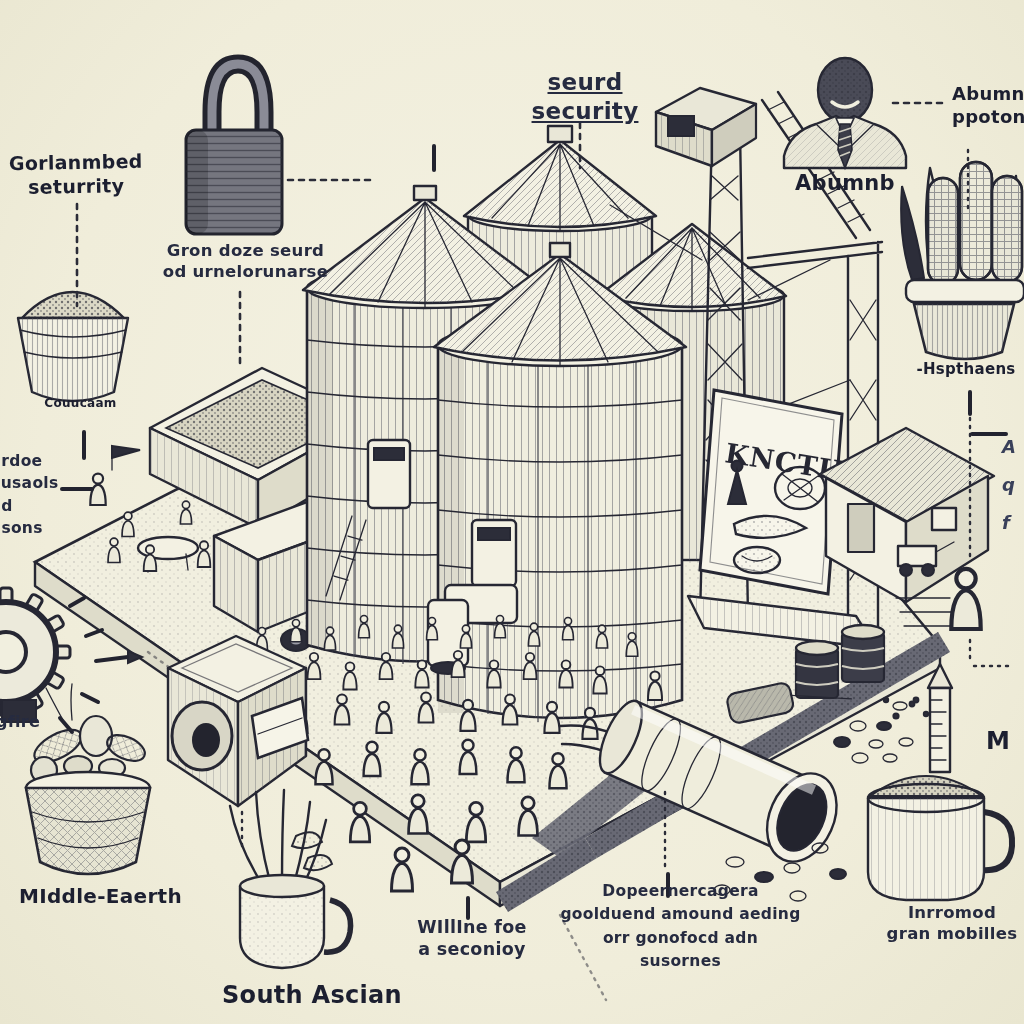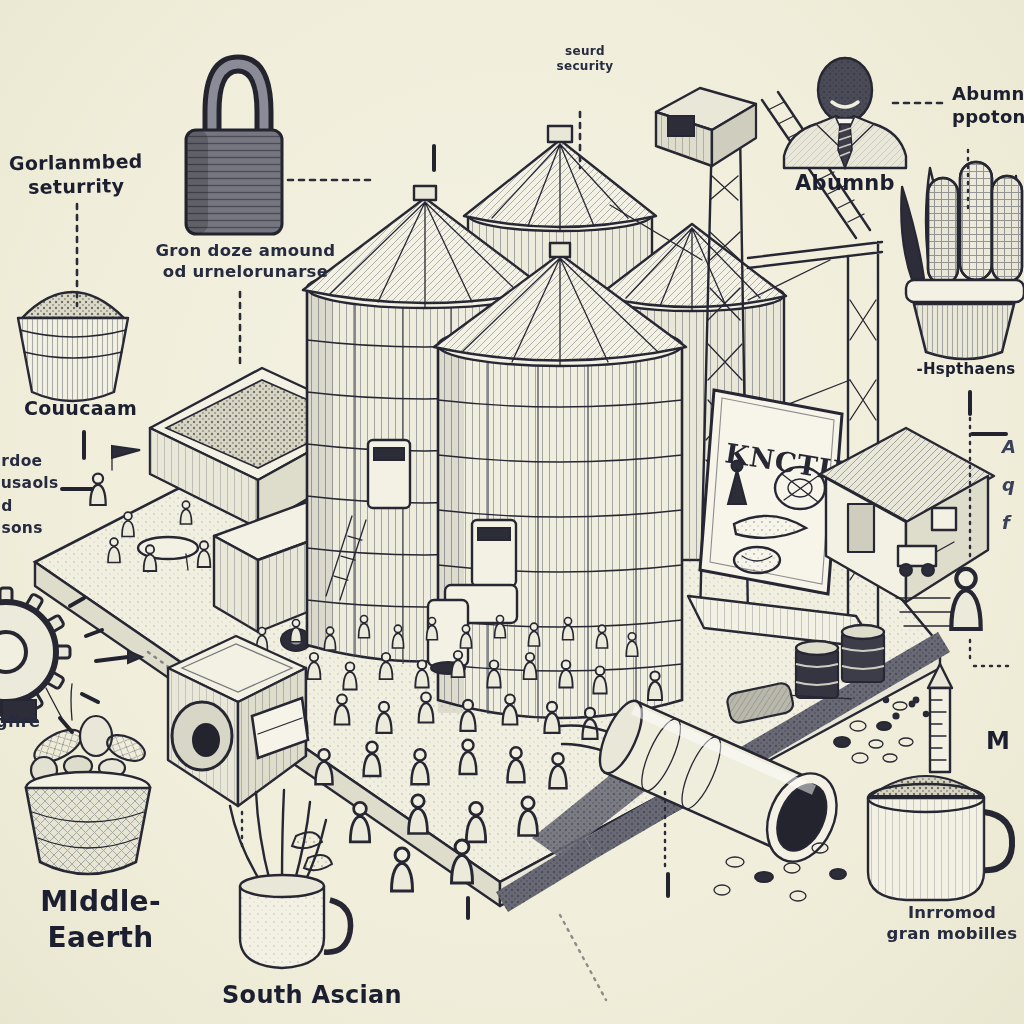--- a/index.html
+++ b/index.html
@@ -457,45 +457,51 @@
     <path class="dot" d="M242 812 V846"></path>
     <path class="dot" d="M970 640 V664"></path>
     <path class="dot" d="M974 666 H1008"></path>
   </g>
 </svg>
 
 <div class="label" style="left:6px;top:150px;width:140px;font-size:19px;transform:rotate(-1deg);">Gorlanmbed
 seturrity</div>
 
 
-<div class="label lt" style="left:515px;top:44px;width:140px;font-size:12px;">seurd
+<div class="label lt" style="left:515px;top:68px;width:140px;font-size:23px;text-decoration:underline;">seurd
 security</div>
 
 <div class="label" style="left:952px;top:82px;width:75px;font-size:18px;text-align:left;">Abumnb
 ppotone</div>
 
 <div class="label" style="left:795px;top:170px;width:100px;font-size:21px;">Abumnb</div>
 
-<div class="label lt" style="left:148px;top:240px;width:195px;font-size:16.5px;">Gron doze amound
+<div class="label lt" style="left:148px;top:240px;width:195px;font-size:16.5px;">Gron doze seurd
 od urnelorunarse</div>
 
-<div class="label" style="left:18px;top:396px;width:125px;font-size:19px;">Couucaam</div>
+<div class="label" style="left:18px;top:396px;width:125px;font-size:12px;">Couucaam</div>
 
 <div class="label lt" style="left:-10px;top:450px;width:64px;font-size:15.5px;text-align:left;line-height:1.45;">nrdoe
 ausaols
 nd
 dsons</div>
 
 <div class="label" style="left:908px;top:360px;width:116px;font-size:15px;">-Hspthaens</div>
 
-<div class="label" style="left:8px;top:884px;width:185px;font-size:28px;">MIddle-Eaerth</div>
-
+<div class="label" style="left:8px;top:884px;width:185px;font-size:20px;">MIddle-Eaerth</div>
+
+<div class="label lt" style="left:382px;top:916px;width:180px;font-size:17.5px;">WIllIne foe
+a seconioy</div>
 
 <div class="label" style="left:222px;top:980px;width:180px;font-size:24px;">South Ascian</div>
 
+<div class="label lt" style="left:548px;top:880px;width:265px;font-size:15.5px;line-height:1.5;">Dopeernercagera
+goolduend amound aeding
+orr gonofocd adn
+susornes</div>
 
 <div class="label lt" style="left:876px;top:902px;width:152px;font-size:16.5px;">Inrromod
 gran mobilles</div>
 
 <div class="label" style="left:986px;top:726px;width:38px;font-size:24px;text-align:left;">M</div>
 
 <div class="label lt" style="left:1002px;top:428px;width:24px;font-size:18px;line-height:2.1;color:#39405a;font-style:italic;text-align:left;">A
 q
 f</div>
 

